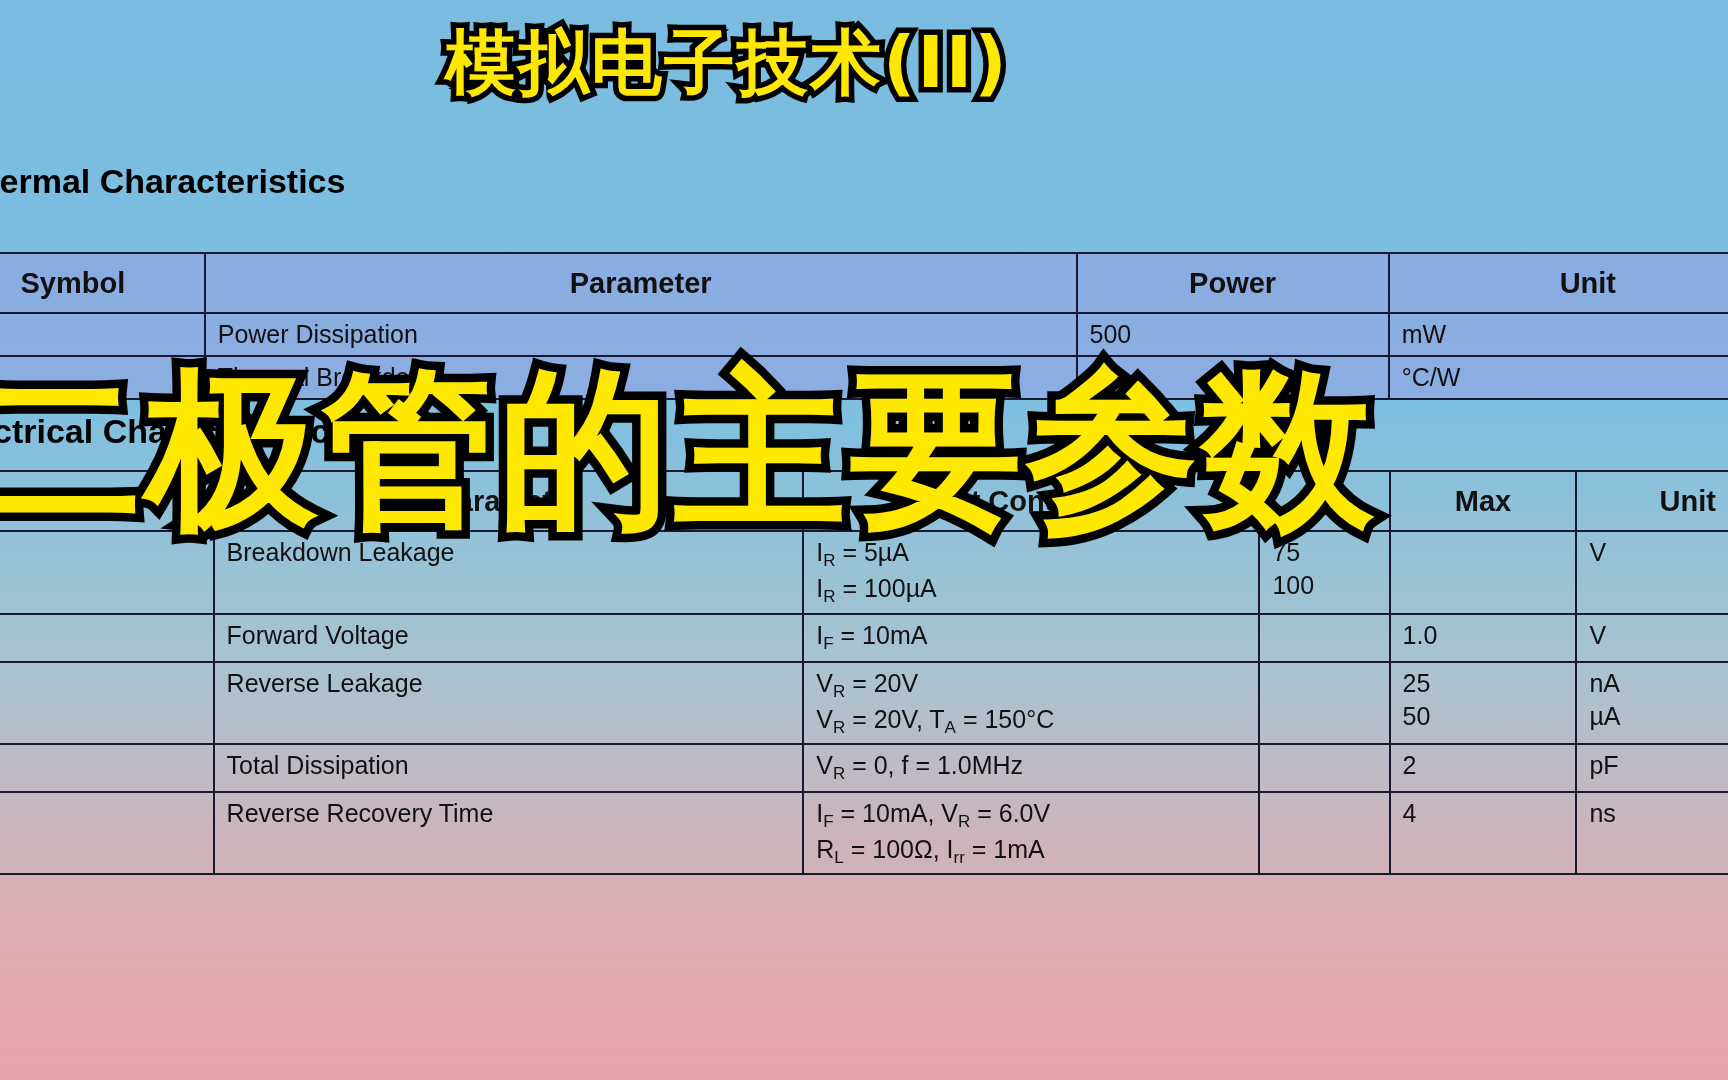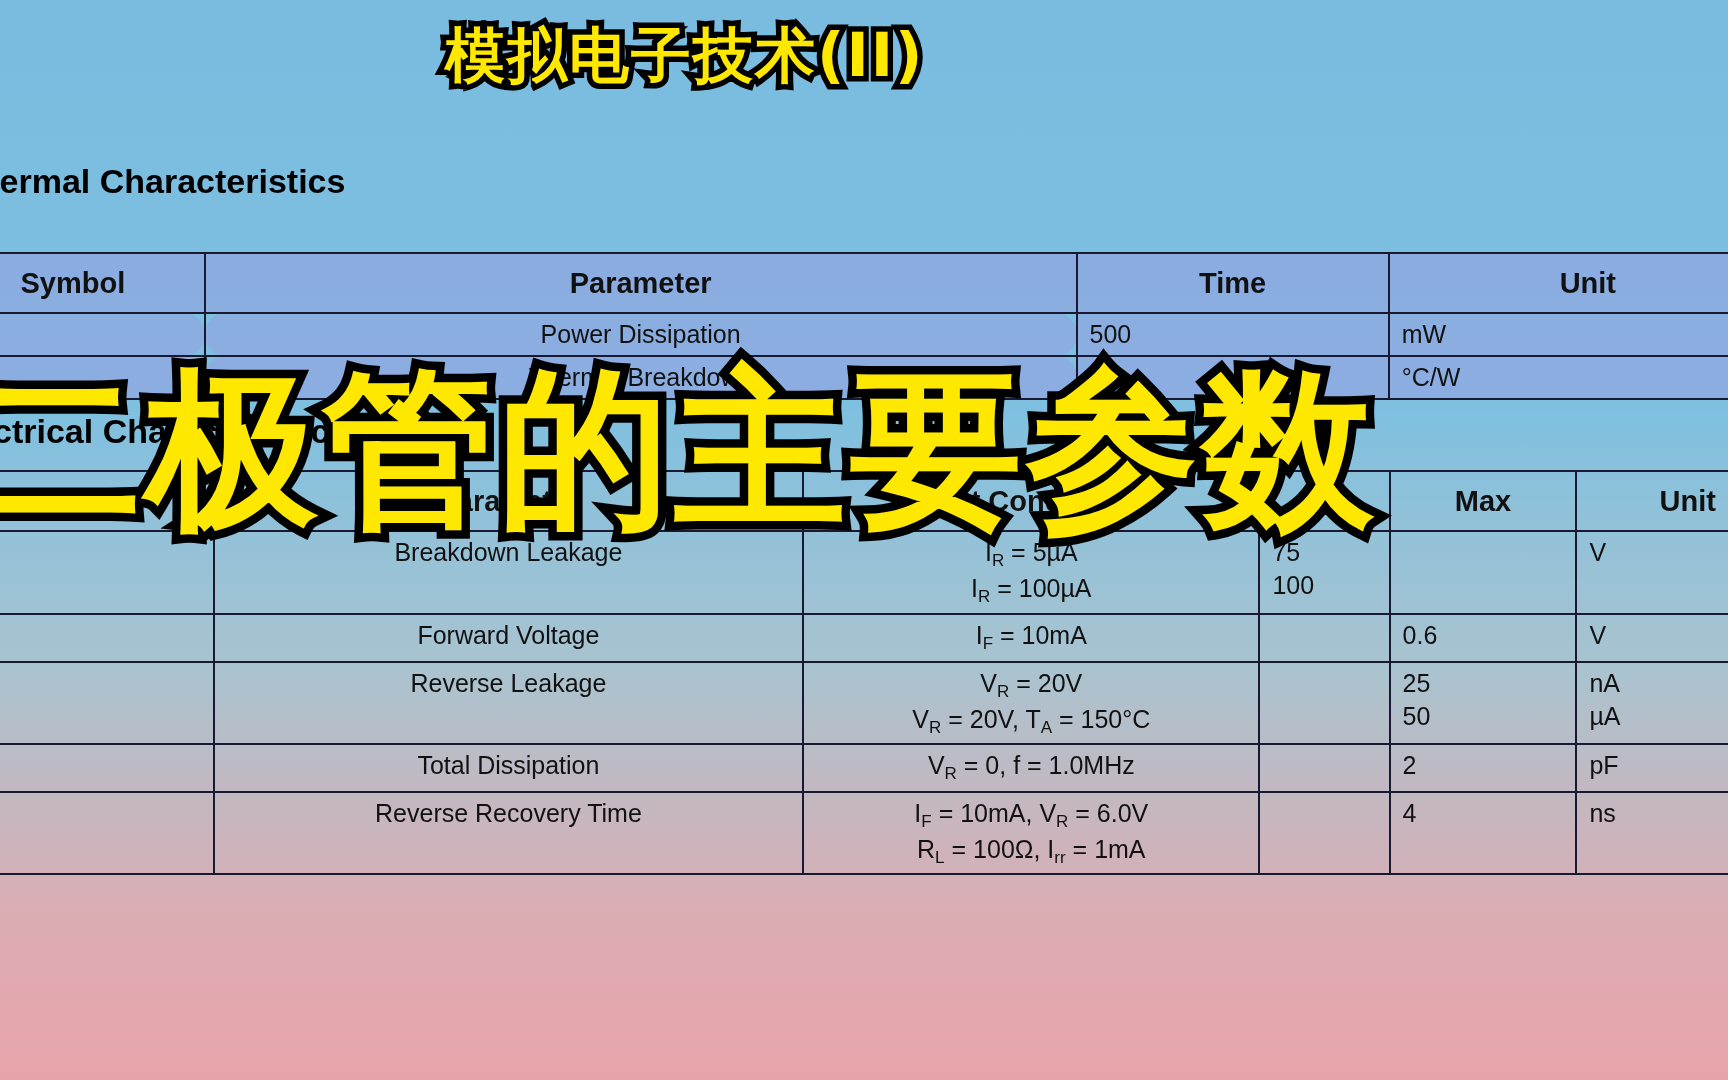--- a/index.html
+++ b/index.html
@@ -42,21 +42,21 @@
     border: 2px solid #191932;
     padding: 4px 12px;
     vertical-align: top;
     line-height: 1.32;
     font-weight: normal;
     background: rgba(168,160,226,0.0);
   }
   table.ds.tinted td, table.ds.tinted th { background: rgba(157,148,226,0.42); }
   table.ds th { text-align: center; font-weight: bold; font-size: 29px; padding: 10px 12px; }
   .c { text-align: left; }
-  .l { text-align: center; border-radius: 21px; }
+  .l { text-align: left; }
   sub { font-size: 0.68em; vertical-align: -0.28em; }
 
   
   #thermal-table { left: -60px; top: 252px; width: 1848px; }
   #thermal-table col.sym   { width: 245px; }
   #thermal-table col.par   { width: 810px; }
   #thermal-table col.val   { width: 290px; }
   #thermal-table col.unit  { width: 370px; }
 
   
@@ -75,21 +75,21 @@
     font-family: "DejaVu Sans", sans-serif;
     font-weight: bold;
     color: #ffe800;
     white-space: nowrap;
     letter-spacing: 2px;
     -webkit-text-stroke: 14px #000;
     paint-order: stroke fill;
   }
   #course-title {
     left: 445px; top: 16px;
-    font-size: 60px;
+    font-size: 71px;
     -webkit-text-stroke: 11px #000;
   }
   #topic-title {
     left: -30px; top: 336px;
     font-size: 172px;
     -webkit-text-stroke: 17px #000;
     letter-spacing: 4px;
   }
 </style>
 </head>
@@ -103,21 +103,21 @@
     <colgroup>
       <col class="sym">
         <col class="par">
         <col class="val">
         <col class="unit">
     </colgroup>
     <thead>
       <tr>
         <th>Symbol</th>
         <th>Parameter</th>
-        <th>Time</th>
+        <th>Power</th>
         <th>Unit</th>
       </tr>
     </thead>
     <tbody>
       <tr>
         <td class="l"></td>
         <td class="l">Power Dissipation</td>
         <td class="c">500</td>
         <td class="c">mW</td>
       </tr>
@@ -158,21 +158,21 @@
           <td class="l">I<sub>R</sub> = 5µA<br>I<sub>R</sub> = 100µA</td>
           <td class="c">75<br>100</td>
           <td class="c"></td>
           <td class="c">V</td>
         </tr>
         <tr>
           <td class="l"></td>
           <td class="l">Forward Voltage</td>
           <td class="l">I<sub>F</sub> = 10mA</td>
           <td class="c"></td>
-          <td class="c">0.6</td>
+          <td class="c">1.0</td>
           <td class="c">V</td>
         </tr>
         <tr>
           <td class="l"></td>
           <td class="l">Reverse Leakage</td>
           <td class="l">V<sub>R</sub> = 20V<br>V<sub>R</sub> = 20V, T<sub>A</sub> = 150°C</td>
           <td class="c"></td>
           <td class="c">25<br>50</td>
           <td class="c">nA<br>µA</td>
         </tr>

